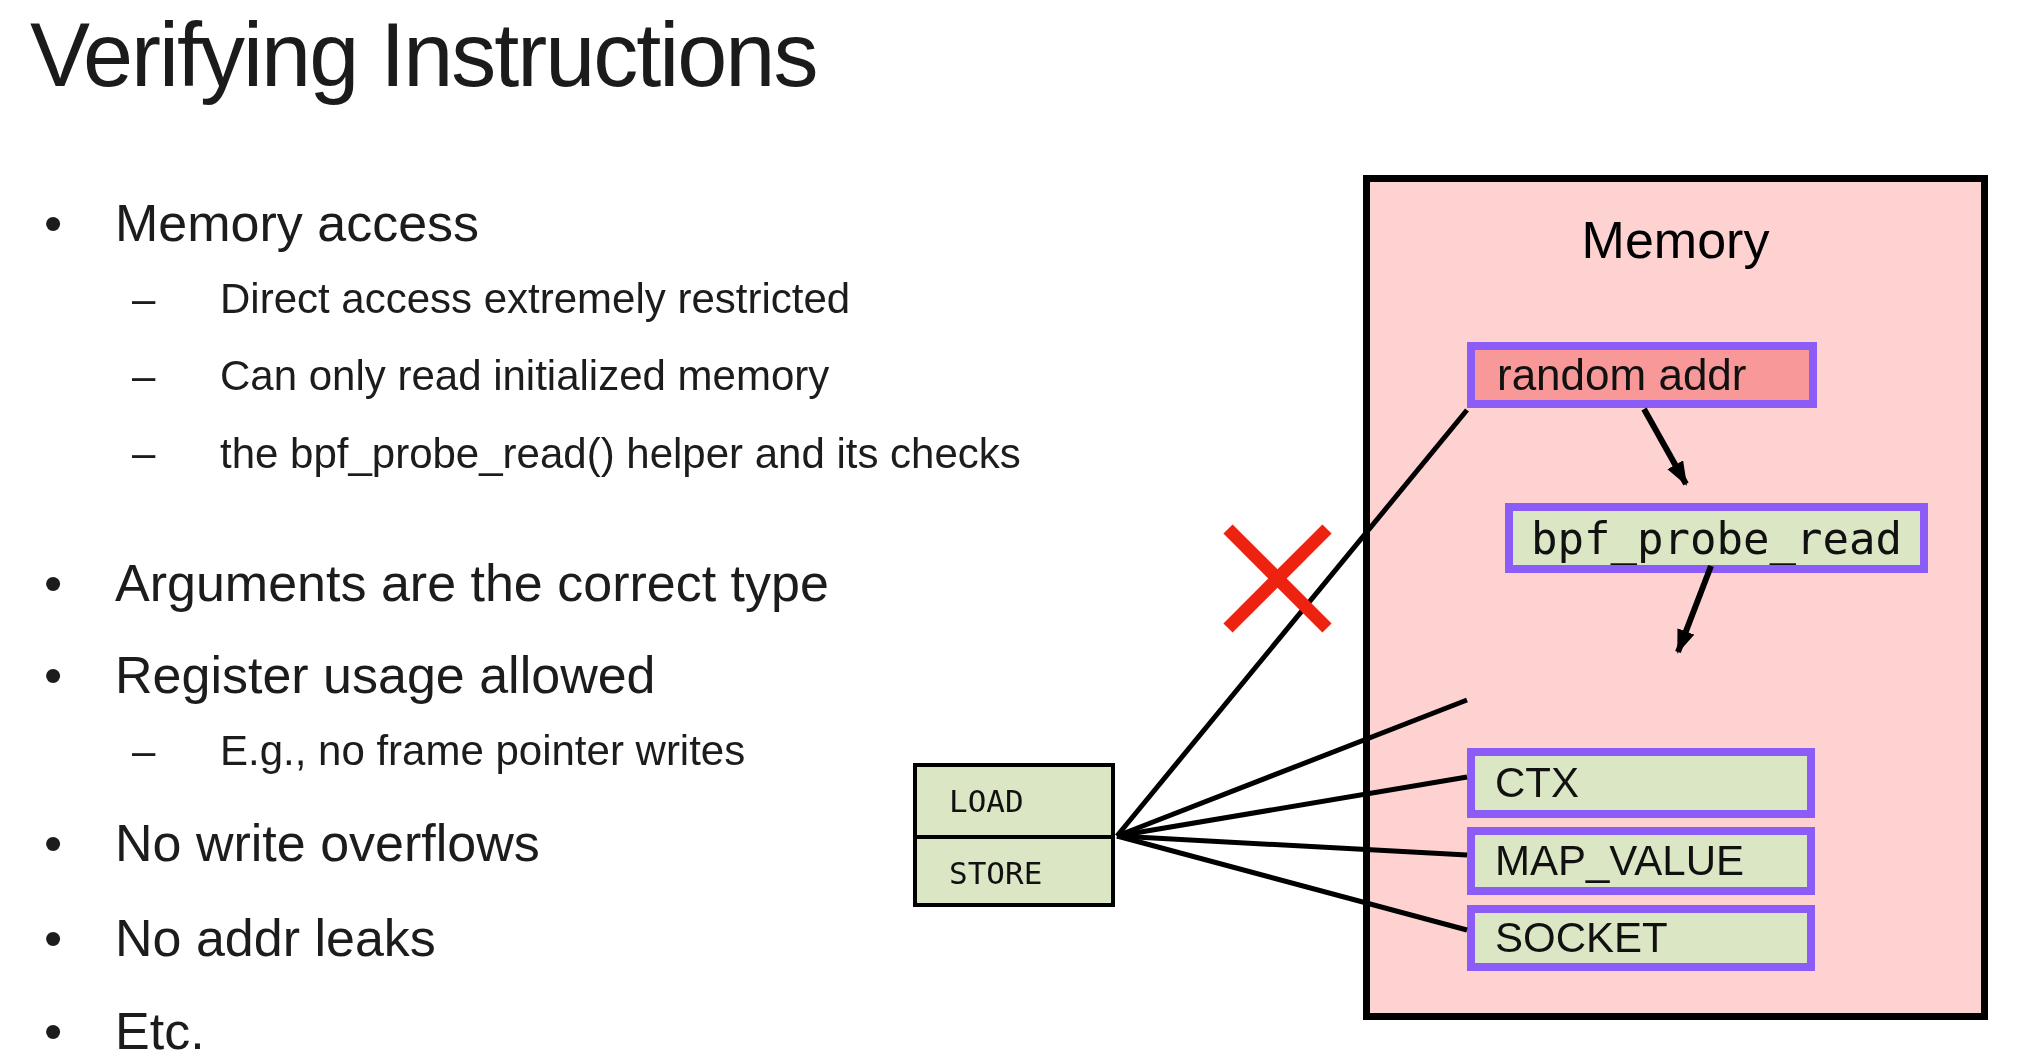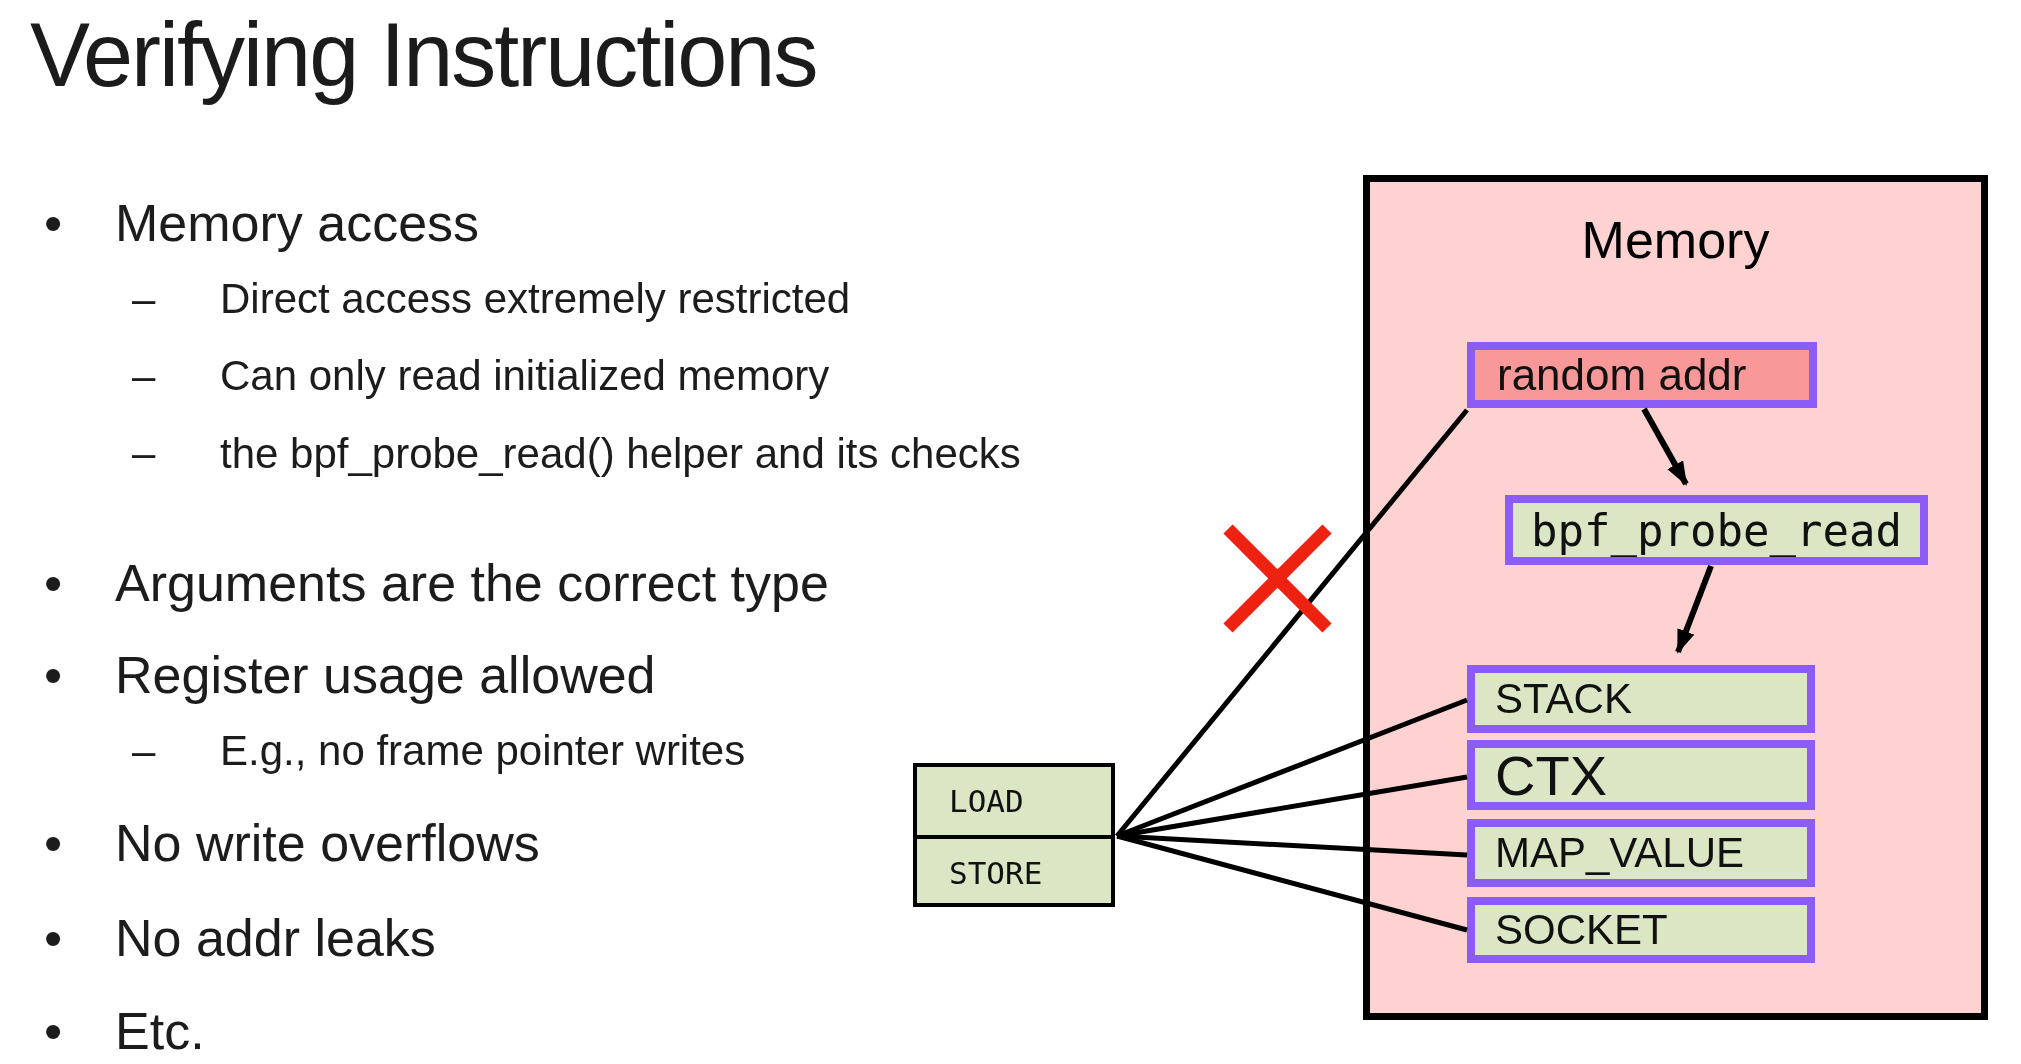--- a/index.html
+++ b/index.html
@@ -27,26 +27,26 @@
   }
   .memtitle{
     position:absolute;left:0;top:28px;width:100%;text-align:center;
     font-size:52px;color:#000000;
   }
   .node{
     position:absolute;box-sizing:border-box;border:8px solid #8b5cf6;
     display:flex;align-items:center;color:#111;
   }
   .blocked{background:var(--blocked-bg,#f99898);}
-  .allowed{background:var(--allowed-bg,#dbe6c5);}
+  .allowed{background:var(--allowed-bg,#dbe6c5);margin-top:8px;}
   .node-randomaddr{left:1467px;top:342px;width:350px;height:66px;font-size:44px;padding-left:22px;}
   .node-bpf{left:1505px;top:495px;width:423px;height:70px;
     font-family:"DejaVu Sans Mono","Liberation Mono",monospace;font-size:44px;justify-content:center;}
   .node-stack{left:1467px;top:665px;width:348px;height:68px;font-size:42px;padding-left:20px;}
-  .node-ctx{left:1467px;top:740px;width:348px;height:70px;font-size:56px;padding-left:20px;}
+  .node-ctx{left:1467px;top:740px;width:348px;height:70px;font-size:42px;padding-left:20px;}
   .node-mapvalue{left:1467px;top:819px;width:348px;height:68px;font-size:42px;padding-left:20px;}
   .node-socket{left:1467px;top:897px;width:348px;height:66px;font-size:42px;padding-left:20px;}
 
   .loadstore{
     position:absolute;left:913px;top:763px;width:202px;height:144px;
     border:4px solid #000;box-sizing:border-box;background:var(--allowed-bg,#dbe6c5);
   }
   .loadstore .cell{
     box-sizing:border-box;height:68px;display:flex;align-items:center;padding-left:12px;
     font-family:"DejaVu Sans Mono","Liberation Mono",monospace;font-size:31px;color:#111;margin-left:20px;
@@ -113,23 +113,20 @@
   <div class="memory">
     <div class="memtitle">Memory</div>
   </div>
 
   <div class="node blocked node-randomaddr">
     <span>random addr</span>
   </div>
   <div class="node allowed node-bpf">
     <span>bpf_probe_read</span>
   </div>
-  <div class="node allowed node-stack">
-    <span>STACK</span>
-  </div>
   <div class="node allowed node-ctx">
     <span>CTX</span>
   </div>
   <div class="node allowed node-socket">
     <span>SOCKET</span>
   </div>
   <div class="node allowed node-mapvalue">
     <span>MAP_VALUE</span>
   </div>
 

